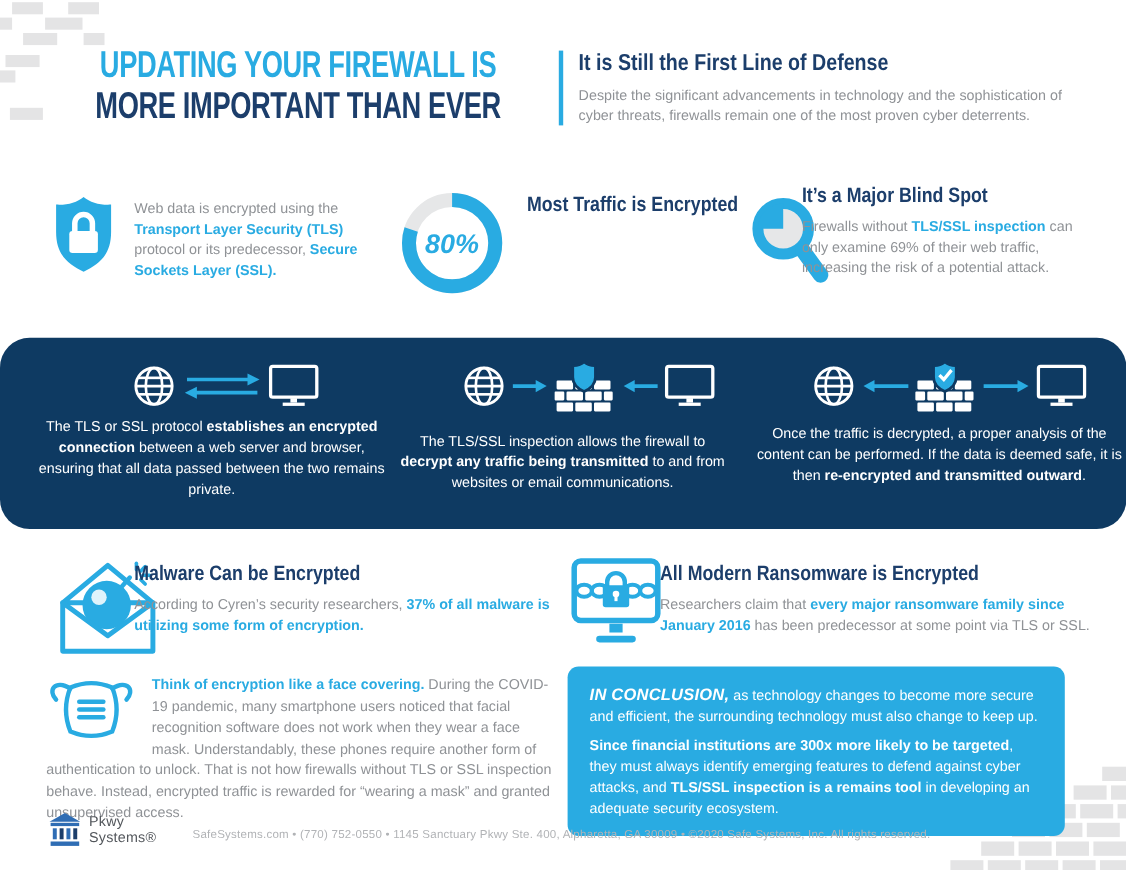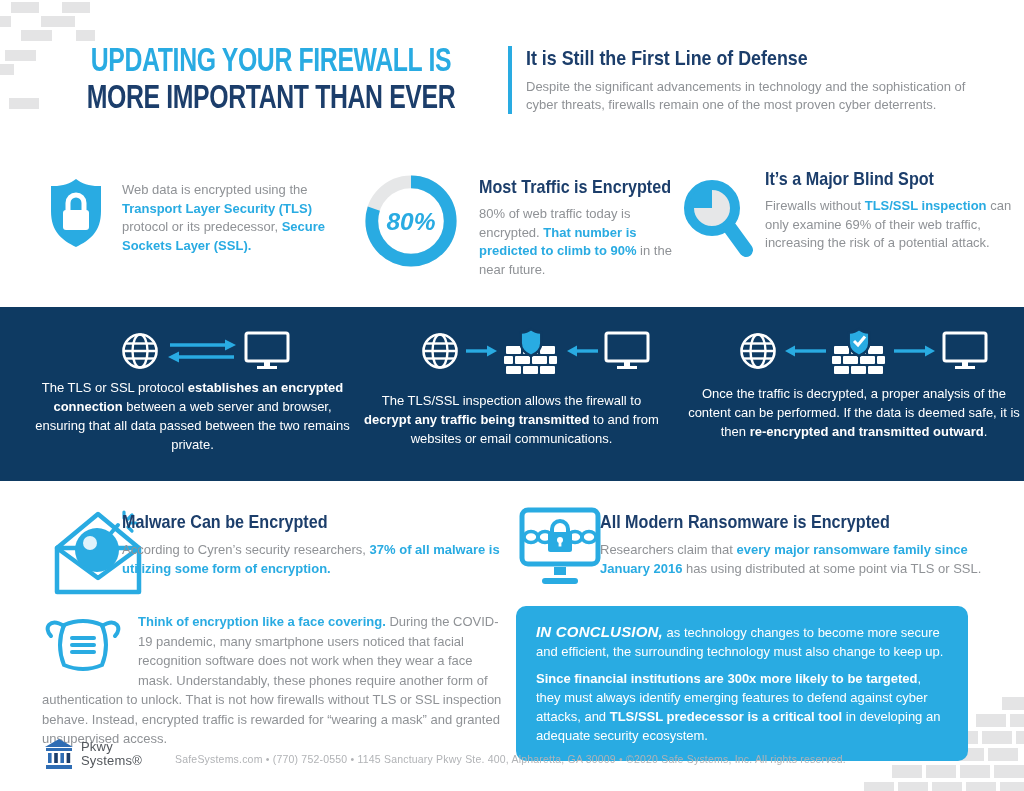--- a/index.html
+++ b/index.html
@@ -32,21 +32,21 @@
   
   .abs{position:absolute;}
   .feat-heading{font-size:19px;font-weight:bold;color:var(--navy);white-space:nowrap;
     transform:scaleX(0.85);transform-origin:left center;margin-bottom:7px;}
   .feat-body{font-size:13px;line-height:18.5px;color:var(--gray);}
   .seg-hl{color:var(--blue);font-weight:bold;}
   .seg-b{font-weight:bold;}
   .seg-it{font-style:italic;font-weight:bold;font-size:15px;letter-spacing:0.2px;margin-top:33px;}
 
   
-  .band{position:absolute;left:0;top:307px;width:1024px;height:174px;background:var(--band);}
+  .band{position:absolute;left:0;top:307px;width:1024px;height:174px;background:var(--band);border-radius:27px;}
   .band-text{position:absolute;color:#ffffff;font-size:13px;line-height:19px;text-align:center;}
   .diagram{position:absolute;display:flex;align-items:center;gap:6px;}
 
   
   .mask-block{position:absolute;left:42px;top:612px;width:466px;font-size:13px;line-height:19.5px;color:var(--gray);}
   .mask-float{float:left;width:82px;height:66px;margin:2px 14px 2px 0;}
 
   .conclusion{position:absolute;left:516px;top:606px;width:452px;min-height:124px;background:var(--blue);
     border-radius:10px;padding:16px 20px;color:#ffffff;font-size:13px;line-height:19px;}
   .conclusion p + p{margin-top:8px;}
@@ -117,31 +117,30 @@
 
   <div class="abs" style="left:362px;top:172px;">
     <svg width="98" height="98" viewBox="0 0 100 100">
       <circle cx="50" cy="50" r="40" fill="none" stroke="#e6e7e8" stroke-width="13"></circle>
       <circle cx="50" cy="50" r="40" fill="none" stroke="#29abe2" stroke-width="13" transform="rotate(-90 50 50)" stroke-dasharray="201.06192982974676 251.32741228718345"></circle>
       <text x="50" y="59" text-anchor="middle" font-size="25" font-style="italic" font-weight="bold" fill="#29abe2" font-family="Liberation Sans, sans-serif">80%</text>
     </svg>
   </div>
   <div class="abs" style="left:479px;top:176px;width:215px;">
     <div class="feat-heading">Most Traffic is Encrypted</div>
-    <div class="feat-body"><span>80% of web traffic today is encrypted. </span><span class="seg-hl">That number is predicted to climb to 90%</span><span> in the near future.</span></div>
   </div>
 
   <div class="abs" style="left:676px;top:176px;">
     <svg width="80" height="88" viewBox="0 0 80 88">
       <circle cx="36" cy="32" r="23" fill="#e6e7e8" stroke="#29abe2" stroke-width="10"></circle>
       <path d="M36 32 L36 9 A23 23 0 0 0 13 32 Z" fill="#29abe2"></path>
       <line x1="54" y1="52" x2="70" y2="74" stroke="#29abe2" stroke-width="14" stroke-linecap="round"></line>
     </svg>
   </div>
-  <div class="abs" style="left:765px;top:168px;width:247px;">
+  <div class="abs" style="left:729px;top:168px;width:247px;">
     <div class="feat-heading">It’s a Major Blind Spot</div>
     <div class="feat-body"><span>Firewalls without </span><span class="seg-hl">TLS/SSL inspection</span><span> can only examine 69% of their web traffic, increasing the risk of a potential attack.</span></div>
   </div>
 
   <div class="band">
 
     <div class="diagram" style="left:120px;top:24px;">
       <svg width="40" height="40" viewBox="0 0 40 40">
         <circle cx="20" cy="20" r="16.5" fill="none" stroke="#ffffff" stroke-width="2.6"></circle>
         <ellipse cx="20" cy="20" rx="7.5" ry="16.5" fill="none" stroke="#ffffff" stroke-width="2.4"></ellipse>
@@ -275,42 +274,42 @@
       <path d="M34 27 v-4 a8 8 0 0 1 16 0 v4" fill="none" stroke="#29abe2" stroke-width="4"></path>
       <rect x="30" y="26" width="24" height="20" rx="2.5" fill="#29abe2"></rect>
       <circle cx="42" cy="34" r="3" fill="#ffffff"></circle>
       <rect x="40.6" y="34" width="2.8" height="6.5" fill="#ffffff"></rect>
       <rect x="36" y="61" width="12" height="8" fill="#29abe2"></rect>
       <rect x="24" y="72" width="36" height="6" rx="3" fill="#29abe2"></rect>
     </svg>
   </div>
   <div class="abs" style="left:600px;top:511px;width:418px;">
     <div class="feat-heading">All Modern Ransomware is Encrypted</div>
-    <div class="feat-body" style="line-height:19px;"><span>Researchers claim that </span><span class="seg-hl">every major ransomware family since January 2016</span><span> has using distributed at some point via TLS or SSL.</span></div>
+    <div class="feat-body" style="line-height:19px;"><span>Researchers claim that </span><span class="seg-hl">every major ransomware family since January 2016</span><span> has been predecessor at some point via TLS or SSL.</span></div>
   </div>
 
   <div class="mask-block">
     <div class="mask-float">
       <svg width="82" height="66" viewBox="0 0 82 66">
         <g fill="none" stroke="#29abe2" stroke-width="4" stroke-linecap="round">
           <path d="M22 11 Q41 3 60 11 Q68 31 60 51 Q41 59 22 51 Q14 31 22 11 Z"></path>
           <path d="M22 12 C8 3 1 14 9 22"></path>
           <path d="M60 12 C74 3 81 14 73 22"></path>
           <line x1="30" y1="24" x2="52" y2="24"></line>
           <line x1="30" y1="31" x2="52" y2="31"></line>
           <line x1="30" y1="38" x2="52" y2="38"></line>
         </g>
       </svg>
     </div>
     <span><span class="seg-hl">Think of encryption like a face covering.</span><span> During the COVID-19 pandemic, many smartphone users noticed that facial recognition software does not work when they wear a face mask. Understandably, these phones require another form of authentication to unlock. That is not how firewalls without TLS or SSL inspection behave. Instead, encrypted traffic is rewarded for “wearing a mask” and granted unsupervised access.</span></span>
   </div>
 
   <div class="conclusion">
     <p><span class="seg-it">IN CONCLUSION,</span><span> as technology changes to become more secure and efficient, the surrounding technology must also change to keep up.</span></p>
-    <p><span class="seg-b">Since financial institutions are 300x more likely to be targeted</span><span>, they must always identify emerging features to defend against cyber attacks, and </span><span class="seg-b">TLS/SSL predecessor is a critical tool</span><span> in developing an adequate security ecosystem.</span></p>
+    <p><span class="seg-b">Since financial institutions are 300x more likely to be targeted</span><span>, they must always identify emerging features to defend against cyber attacks, and </span><span class="seg-b">TLS/SSL inspection is a remains tool</span><span> in developing an adequate security ecosystem.</span></p>
   </div>
 
   <div class="footer-logo">
     <svg width="30" height="32" viewBox="0 0 30 32">
       <polygon points="15,1 29,9 1,9" fill="#2f6db4"></polygon>
       <rect x="2" y="10" width="26" height="3" fill="#2f6db4"></rect>
       <rect x="4" y="15" width="3.6" height="10" fill="#2f6db4"></rect>
       <rect x="10.2" y="15" width="3.6" height="10" fill="#1c3e6b"></rect>
       <rect x="16.4" y="15" width="3.6" height="10" fill="#2f6db4"></rect>
       <rect x="22.6" y="15" width="3.6" height="10" fill="#1c3e6b"></rect>

